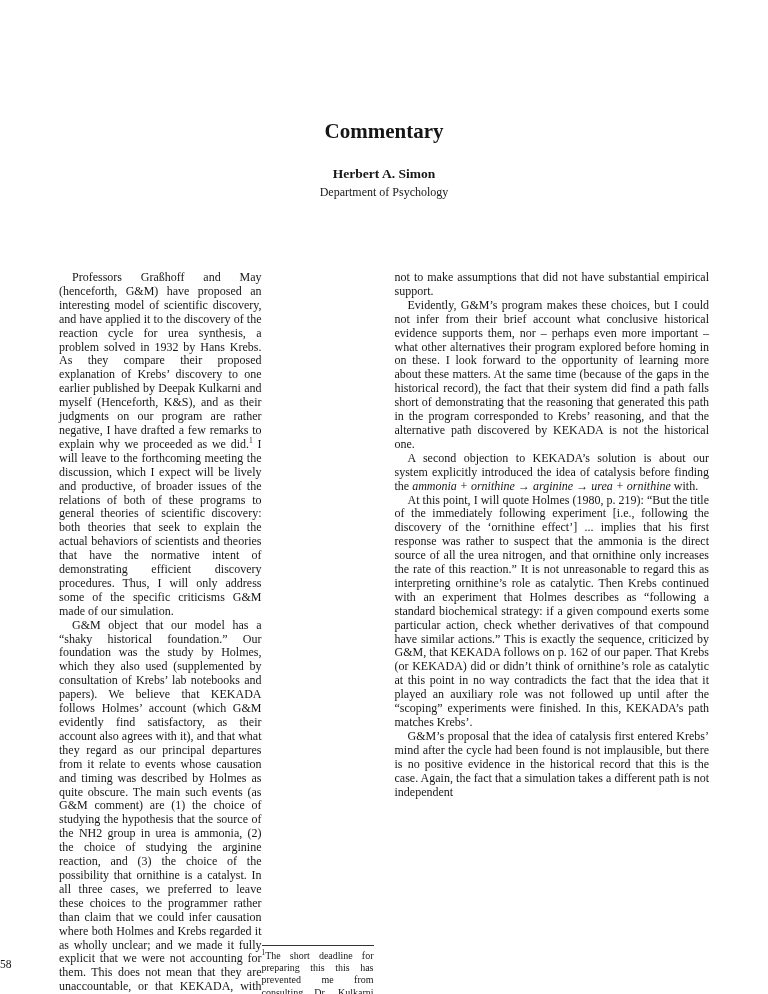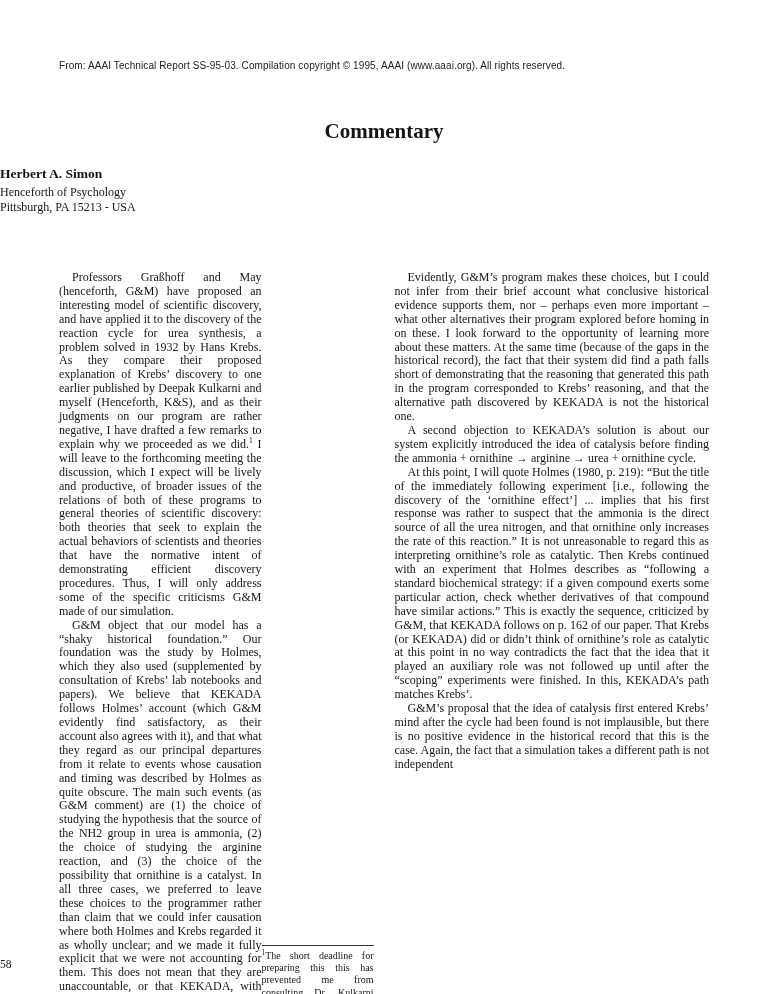--- a/index.html
+++ b/index.html
@@ -29,21 +29,21 @@
     width: 100%;
     text-align: center;
     font-size: 21px;
     font-weight: bold;
   }
   .author {
     position: absolute;
     top: 166px;
     left: 0;
     width: 100%;
-    text-align: left;
+    text-align: center;
   }
   .author-name {
     font-size: 13.5px;
     font-weight: bold;
     margin-bottom: 3px;
   }
   .affil {
     font-size: 12px;
     line-height: 15px;
   }
@@ -63,21 +63,21 @@
   }
   .col-left {
     display: flex;
     min-height: 650px;
   }
   .par {
     margin: 0;
     text-indent: 13px;
   }
   .par.noindent { text-indent: 0; }
-  .it { }
+  .it { font-style: italic; }
   sup {
     font-size: 7.5px;
     line-height: 0;
     vertical-align: super;
   }
   .footnote-block {
     margin-top: auto;
     padding-top: 10px;
   }
   .footnote-rule {
@@ -96,44 +96,43 @@
     left: 0;
     width: 100%;
     font-size: 11.5px;
   }
 </style>
 </head>
 <body>
 
 <div class="page">
 
-  <div class="copyright">From: AAAI Technical Report SS-95-03. Compilation copyright © 1995, AAAI (www.aaai.org). All rights reserved.</div>
 
   <div class="title">Commentary</div>
 
   <div class="author">
     <div class="author-name">Herbert A. Simon</div>
-    <div class="affil">Henceforth of Psychology</div>
-    <div class="affil">Pittsburgh, PA 15213 - USA</div>
+    <div class="affil">Department of Psychology</div>
   </div>
 
   <div class="columns">
     <div class="col col-left">
       <div id="left-col">
           <p class="par"><span>Professors Graßhoff and May (henceforth, G&amp;M) have proposed an interesting model of scientific discovery, and have applied it to the discovery of the reaction cycle for urea synthesis, a problem solved in 1932 by Hans Krebs. As they compare their proposed explanation of Krebs’ discovery to one earlier published by Deepak Kulkarni and myself (Henceforth, K&amp;S), and as their judgments on our program are rather negative, I have drafted a few remarks to explain why we proceeded as we did.</span><sup>1</sup><span> I will leave to the forthcoming meeting the discussion, which I expect will be lively and productive, of broader issues of the relations of both of these programs to general theories of scientific discovery: both theories that seek to explain the actual behaviors of scientists and theories that have the normative intent of demonstrating efficient discovery procedures. Thus, I will only address some of the specific criticisms G&amp;M made of our simulation.</span></p>
           <p class="par"><span>G&amp;M object that our model has a “shaky historical foundation.” Our foundation was the study by Holmes, which they also used (supplemented by consultation of Krebs’ lab notebooks and papers). We believe that KEKADA follows Holmes’ account (which G&amp;M evidently find satisfactory, as their account also agrees with it), and that what they regard as our principal departures from it relate to events whose causation and timing was described by Holmes as quite obscure. The main such events (as G&amp;M comment) are (1) the choice of studying the hypothesis that the source of the NH2 group in urea is ammonia, (2) the choice of studying the arginine reaction, and (3) the choice of the possibility that ornithine is a catalyst. In all three cases, we preferred to leave these choices to the programmer rather than claim that we could infer causation where both Holmes and Krebs regarded it as wholly unclear; and we made it fully explicit that we were not accounting for them. This does not mean that they are unaccountable, or that KEKADA, with small additions to its heuristics and knowledge base, would not handle them. It simply means that we preferred</span></p>
         </div>
       <div class="footnote-block">
         <div class="footnote-rule"></div>
         <div class="footnote" id="footnote-text"><sup>1</sup><span>The short deadline for preparing this this has prevented me from consulting Dr. Kulkarni before submitting it, so I alone am responsible for these comments.</span></div>
       </div>
     </div>
     <div class="col" id="right-col">
+        <p class="par noindent"><span>not to make assumptions that did not have substantial empirical support.</span></p>
         <p class="par"><span>Evidently, G&amp;M’s program makes these choices, but I could not infer from their brief account what conclusive historical evidence supports them, nor – perhaps even more important – what other alternatives their program explored before homing in on these. I look forward to the opportunity of learning more about these matters. At the same time (because of the gaps in the historical record), the fact that their system did find a path falls short of demonstrating that the reasoning that generated this path in the program corresponded to Krebs’ reasoning, and that the alternative path discovered by KEKADA is not the historical one.</span></p>
-        <p class="par"><span>A second objection to KEKADA’s solution is about our system explicitly introduced the idea of catalysis before finding the </span><span class="it">ammonia + ornithine → arginine → urea + ornithine</span><span> cycle.</span></p>
+        <p class="par"><span>A second objection to KEKADA’s solution is about our system explicitly introduced the idea of catalysis before finding the </span><span class="it">ammonia + ornithine → arginine → urea + ornithine</span><span> with.</span></p>
         <p class="par"><span>At this point, I will quote Holmes (1980, p. 219): “But the title of the immediately following experiment [i.e., following the discovery of the ‘ornithine effect’] ... implies that his first response was rather to suspect that the ammonia is the direct source of all the urea nitrogen, and that ornithine only increases the rate of this reaction.” It is not unreasonable to regard this as interpreting ornithine’s role as catalytic. Then Krebs continued with an experiment that Holmes describes as “following a standard biochemical strategy: if a given compound exerts some particular action, check whether derivatives of that compound have similar actions.” This is exactly the sequence, criticized by G&amp;M, that KEKADA follows on p. 162 of our paper. That Krebs (or KEKADA) did or didn’t think of ornithine’s role as catalytic at this point in no way contradicts the fact that the idea that it played an auxiliary role was not followed up until after the “scoping” experiments were finished. In this, KEKADA’s path matches Krebs’.</span></p>
         <p class="par"><span>G&amp;M’s proposal that the idea of catalysis first entered Krebs’ mind after the cycle had been found is not implausible, but there is no positive evidence in the historical record that this is the case. Again, the fact that a simulation takes a different path is not independent</span></p>
       </div>
   </div>
 
   <div class="page-number">58</div>
 
 </div>
 
 </body></html>

